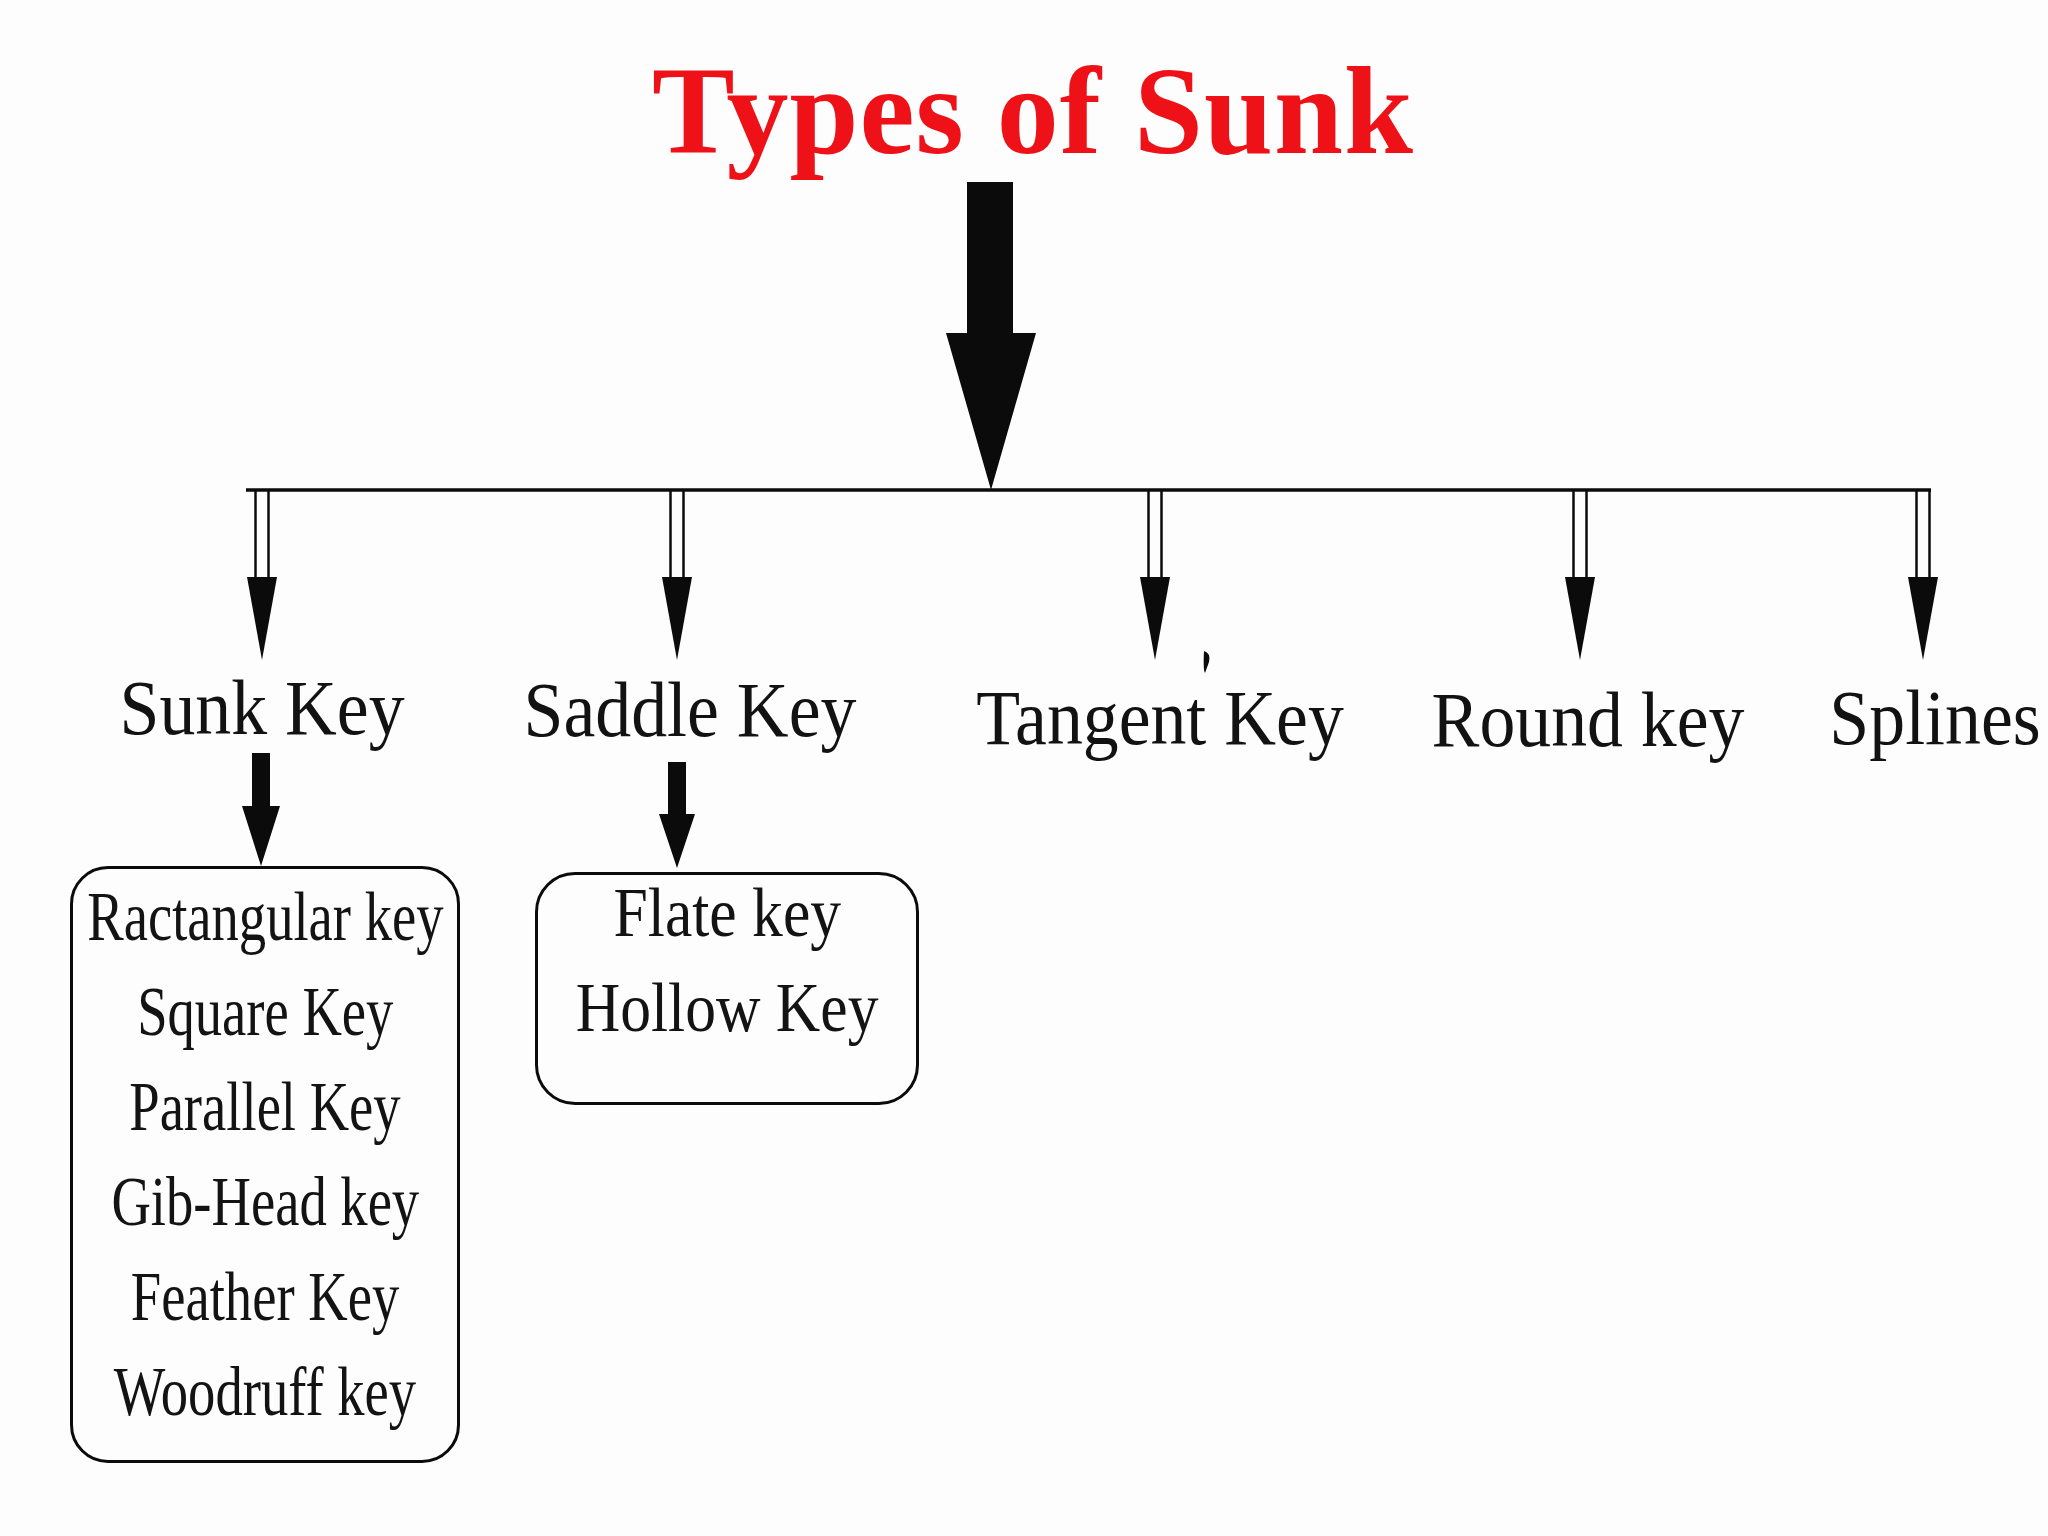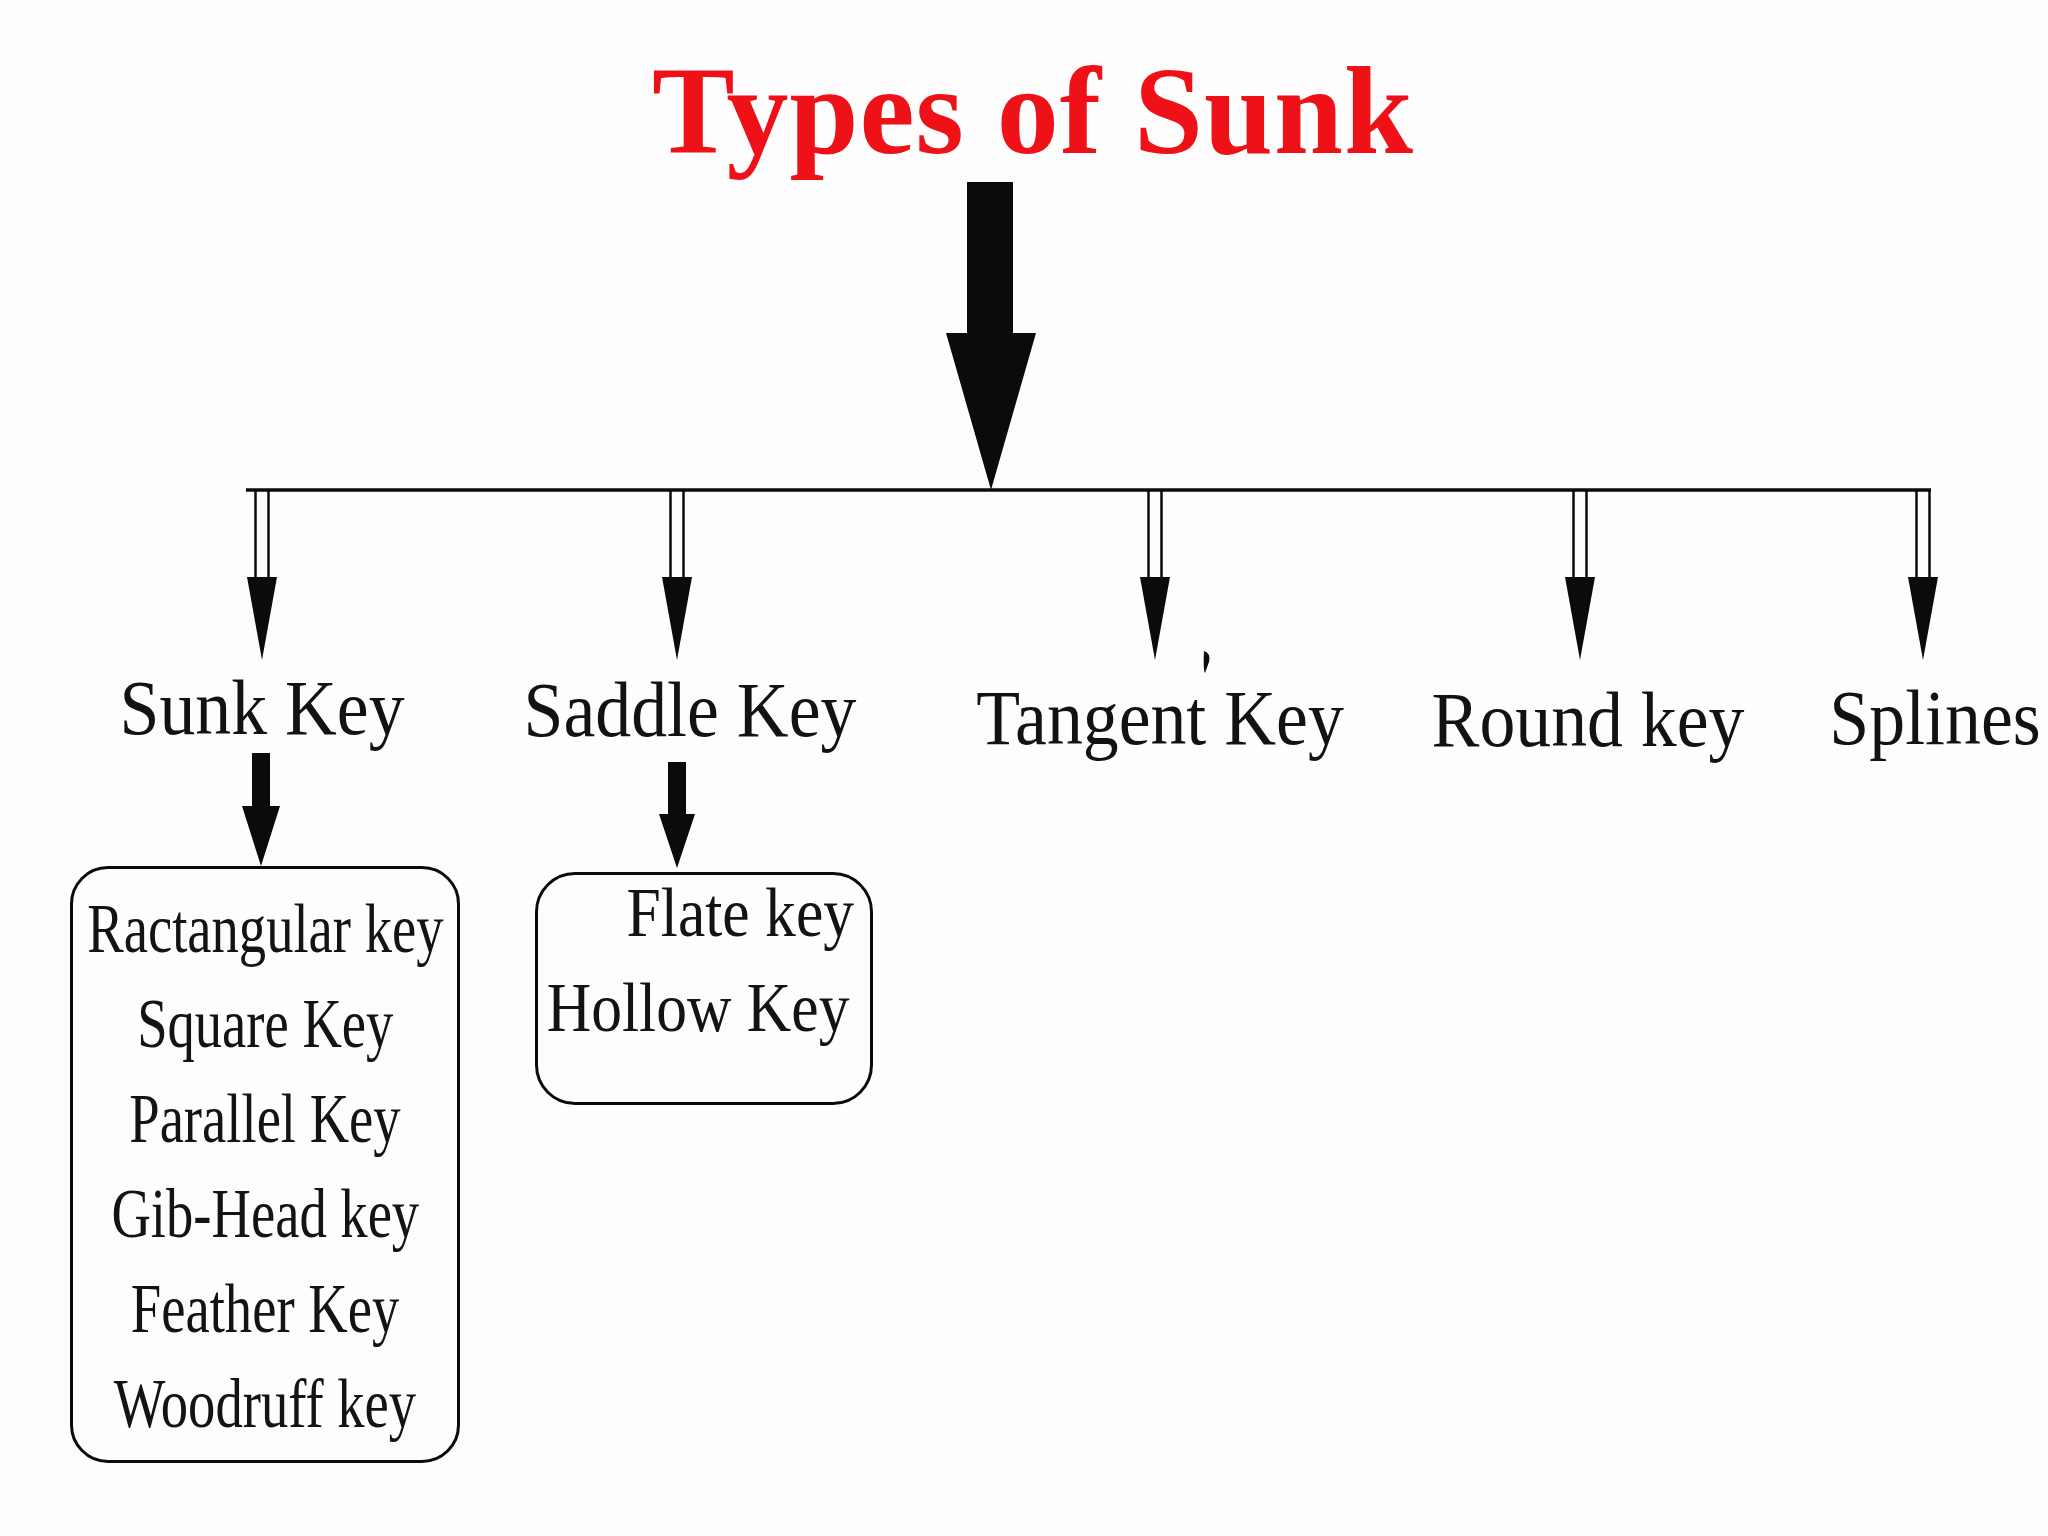--- a/index.html
+++ b/index.html
@@ -36,26 +36,24 @@
   .child-box{
     position:absolute;
     border:3px solid #0b0b0b;
     background:transparent;
     box-sizing:border-box;
     display:flex;flex-direction:column;align-items:center;
   }
   .box-sunk{
     left:70px;top:866px;width:390px;height:597px;
     border-radius:38px;
-    padding-top:12px;
   }
   .box-saddle{
-    left:535px;top:872px;width:338px;height:233px;
+    left:535px;top:872px;width:384px;height:233px;
     border-radius:40px;
-    align-items:flex-end;
   }
   .key-item{
     font-size:70px;
     white-space:nowrap;
     color:#131313;
   }
   .box-sunk .key-item{line-height:95px;transform:scaleX(0.78);}
   .box-saddle .key-item{line-height:76px;transform:scaleX(0.88);}
   .box-saddle .key-item + .key-item{margin-top:19px;}
 </style>

